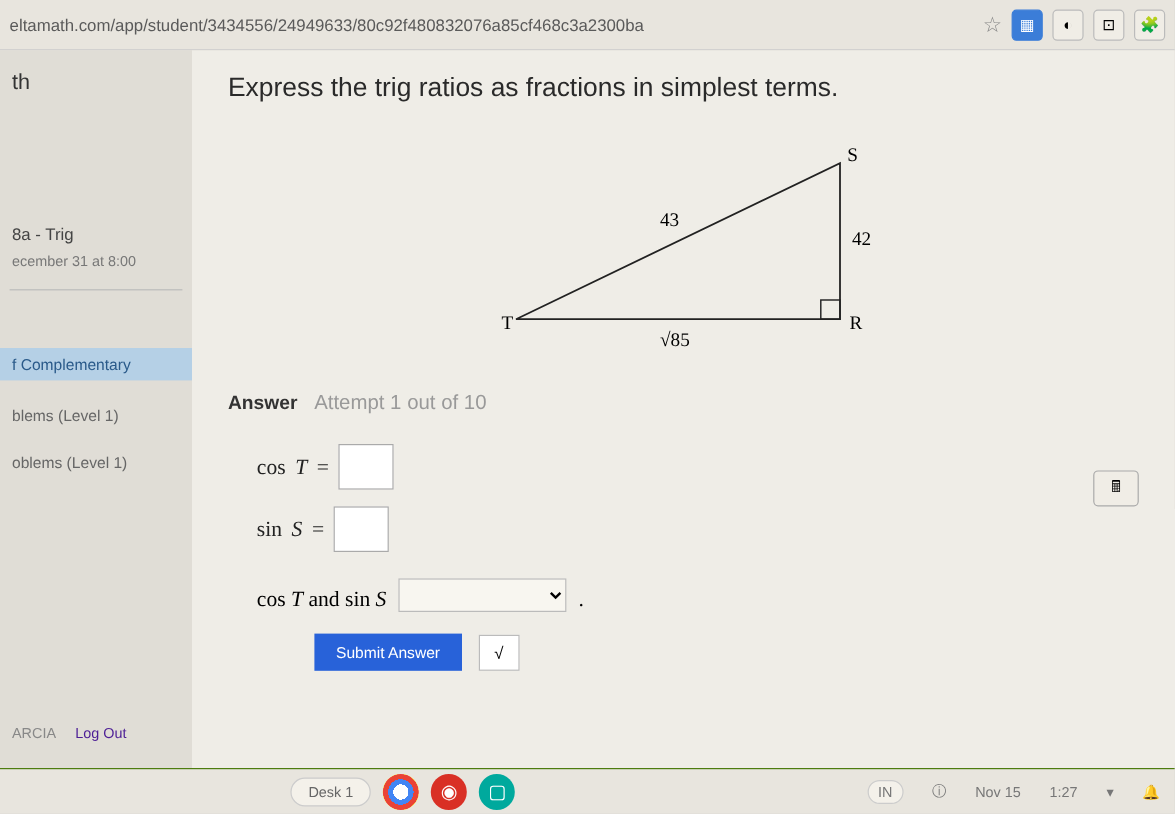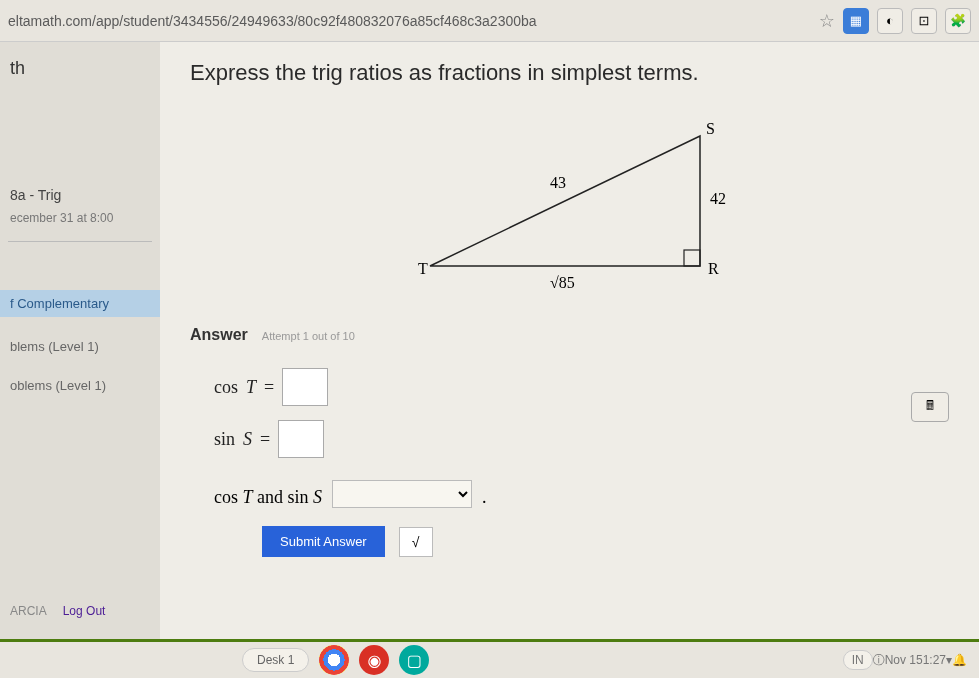--- a/index.html
+++ b/index.html
@@ -96,21 +96,21 @@
     .answer-section {
       margin-top: 20px;
     }
     .answer-header {
       display: flex;
       align-items: baseline;
       gap: 14px;
       margin-bottom: 24px;
     }
     .answer-label { font-weight: 600; font-size: 16px; color: #333; }
-    .attempt-label { font-size: 11px; color: #999; }
+    .attempt-label { font-size: 17px; color: #999; }
     .eq-row {
       display: flex;
       align-items: center;
       gap: 8px;
       margin: 14px 0 14px 24px;
       font-family: Georgia, 'Times New Roman', serif;
       font-size: 18px;
       color: #222;
     }
     .eq-var { font-style: italic; }
@@ -170,21 +170,21 @@
       cursor: pointer;
       display: inline-flex;
       align-items: center;
       justify-content: center;
     }
     .taskbar {
       position: absolute;
       bottom: 0; left: 0; right: 0;
       height: 38px;
       background: #e8e5de;
-      border-top: 3px solid #4d7c0f;
+      border-top: 1px solid #4d7c0f;
       display: flex;
       align-items: center;
       padding: 18px 12px;
       gap: 10px;
     }
     .desk-btn {
       padding: 4px 14px;
       font-size: 12px;
       color: #666;
       background: #f4f1ea;
@@ -201,21 +201,21 @@
       font-size: 16px;
       cursor: pointer;
     }
     .task-icon.chrome { background: radial-gradient(circle, #fff 30%, #4285f4 30%, #4285f4 50%, #ea4335 50%, #ea4335 70%, #fbbc05 70%, #fbbc05 85%, #34a853 85%); }
     .task-icon.red { background: #d93025; color: #fff; }
     .task-icon.teal { background: #00a99d; color: #fff; }
     .taskbar-right {
       margin-left: auto;
       display: flex;
       align-items: center;
-      gap: 0;
+      gap: 24px;
       font-size: 12px;
       color: #777;
     }
     .pill {
       padding: 2px 8px;
       border: 1px solid #ccc;
       border-radius: 10px;
       background: #f4f1ea;
     }
   </style>

